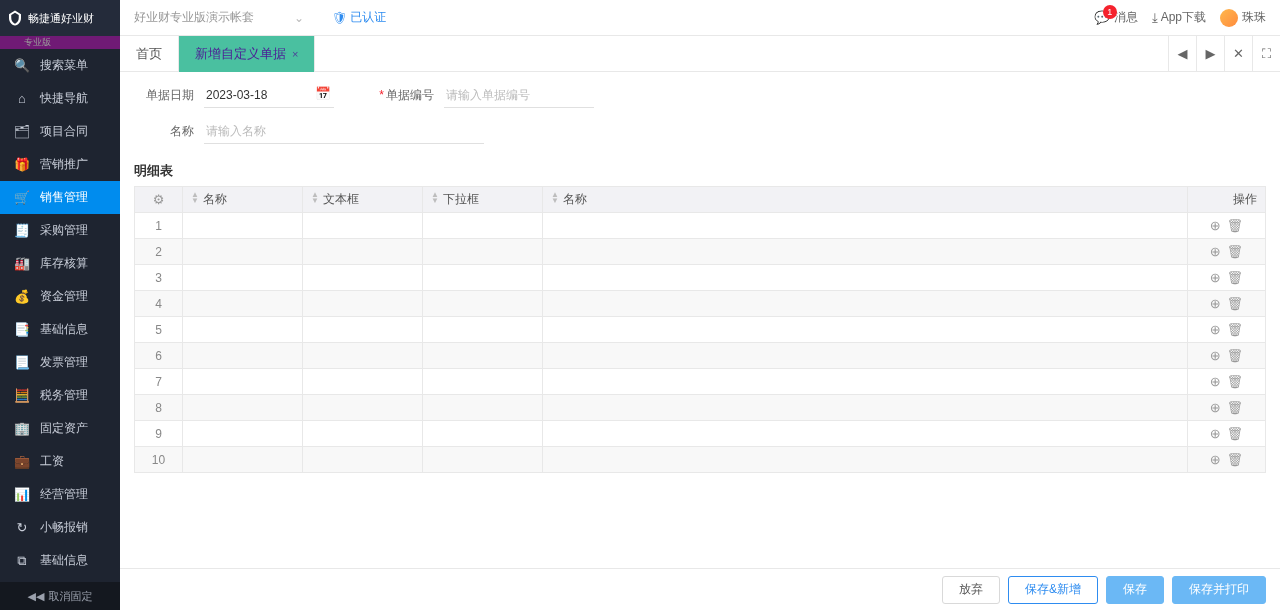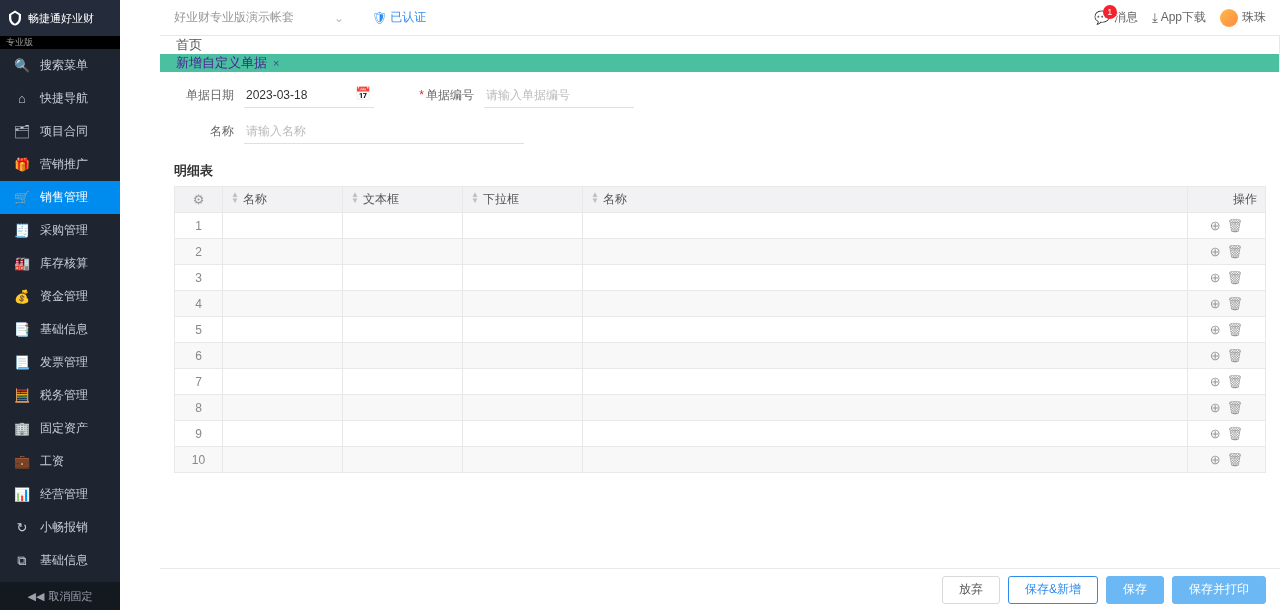--- a/index.html
+++ b/index.html
@@ -4,45 +4,45 @@
 <style>
 *{margin:0;padding:0;box-sizing:border-box;font-family:"Microsoft YaHei",Arial,sans-serif;}
 body{background:#fff;color:#333;font-size:12px;overflow:hidden;}
 .app{display:flex;height:610px;width:1280px;}
 
 
 .sidebar{width:120px;background:#1e2430;color:#c8cdd8;flex-shrink:0;display:flex;flex-direction:column;position:relative;}
 .brand{height:36px;background:#242b3a;display:flex;align-items:center;padding:0 6px;color:#fff;font-size:11px;}
 .brand-logo{width:18px;height:18px;margin-right:4px;display:flex;align-items:center;justify-content:center;}
 .brand-logo svg{width:18px;height:18px;}
-.brand-sub{font-size:9px;background:#000000;padding:0 6px;color:#999;}
+.brand-sub{font-size:9px;background:#701a75;padding:0 24px;color:#999;}
 .nav{flex:1;overflow-y:auto;}
 .nav-item{height:33px;display:flex;align-items:center;padding:0 14px;cursor:pointer;color:#c8cdd8;font-size:12px;}
 .nav-item.active{background:#008cee;color:#fff;}
 .nav-icon{width:16px;height:16px;margin-right:10px;display:flex;align-items:center;justify-content:center;font-size:13px;}
 .sidebar-footer{height:28px;background:#14181f;color:#9aa0ac;display:flex;align-items:center;justify-content:center;font-size:11px;cursor:pointer;}
 .sidebar-footer .arrow{margin-right:4px;}
 
 
-.main{flex:1;display:flex;flex-direction:column;background:#fff;min-width:0;padding-left:40px;}
+.main{flex:1;display:flex;flex-direction:column;background:#fff;min-width:0;}
 
 
 .topbar{height:36px;border-bottom:1px solid #e8e8e8;display:flex;align-items:center;padding:0 14px;color:#666;background:#fff;}
 .account-sel{display:flex;align-items:center;color:#999;font-size:12px;cursor:pointer;}
 .account-sel .chev{margin-left:40px;color:#bbb;}
 .verified{color:#2e8cf0;margin-left:28px;display:flex;align-items:center;font-size:12px;}
 .verified .shield{margin-right:3px;}
 .topbar-right{margin-left:auto;display:flex;align-items:center;gap:14px;}
 .tb-item{display:flex;align-items:center;color:#666;cursor:pointer;font-size:12px;position:relative;}
 .tb-item .tic{margin-right:3px;font-size:13px;}
 .badge{position:absolute;top:-4px;left:8px;background:#f5222d;color:#fff;border-radius:8px;min-width:14px;height:14px;font-size:9px;display:flex;align-items:center;justify-content:center;padding:0 3px;}
 .avatar{width:18px;height:18px;border-radius:50%;background:linear-gradient(135deg,#ffb84d,#ff8b3d);margin-right:4px;}
 
 
-.tabsbar{height:36px;border-bottom:1px solid #e8e8e8;display:flex;align-items:stretch;padding-left:0;background:#fff;flex-direction:column;}
+.tabsbar{height:36px;border-bottom:1px solid #e8e8e8;display:flex;align-items:stretch;padding-left:0;background:#fff;}
 .tab{height:36px;display:flex;align-items:center;padding:0 16px;font-size:13px;color:#555;cursor:pointer;border-right:1px solid #e8e8e8;}
 .tab.active{background:#4ac0a0;color:#4c1d95;}
 .tab .close{margin-left:6px;font-size:11px;opacity:.8;}
 .tabs-ctrl{margin-left:auto;display:flex;align-items:stretch;}
 .tc-btn{width:28px;display:flex;align-items:center;justify-content:center;border-left:1px solid #e8e8e8;cursor:pointer;color:#666;font-size:13px;}
 
 
 .content{flex:1;overflow:auto;background:#fff;padding:0;}
 .form-row{display:flex;align-items:center;padding:10px 14px;gap:40px;}
 .field{display:flex;align-items:center;}

